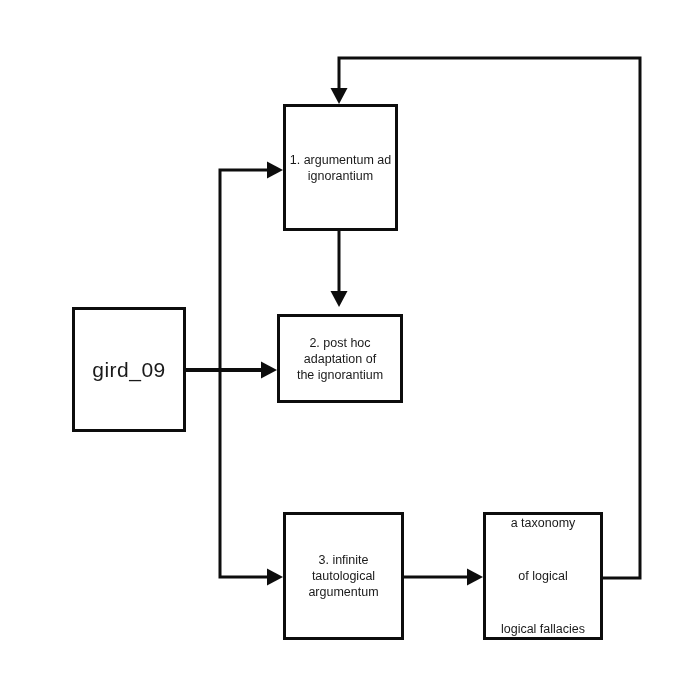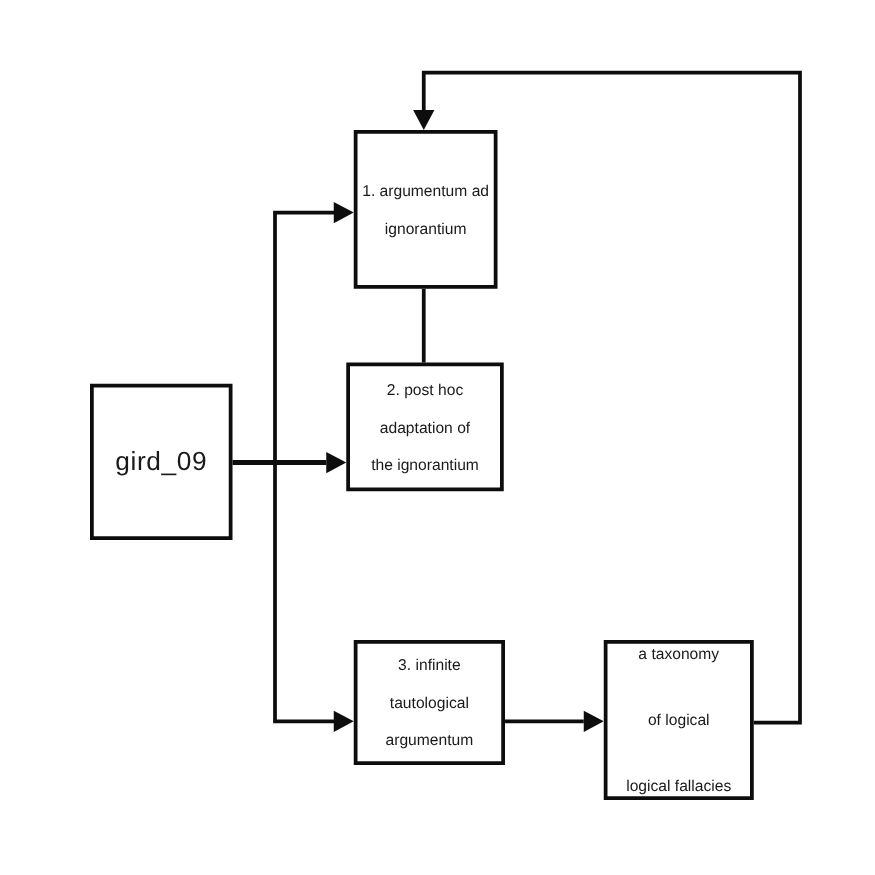--- a/index.html
+++ b/index.html
@@ -31,31 +31,30 @@
     flex-direction: column;
     align-items: center;
     justify-content: center;
     text-align: center;
     color: #1a1a1a;
     z-index: 2;
   }
   .node-small {
     font-size: 12.5px;
     line-height: 16px;
-    gap: 14px;
   }
   .node-source {
     left: 72px;  top: 307px;
     width: 114px; height: 125px;
     font-size: 21px;
     letter-spacing: 0.5px;
   }
   .node-1 { left: 283px; top: 104px; width: 115px; height: 127px; }
-  .node-2 { left: 277px; top: 290px; width: 126px; height: 103px; text-align: right; }
-  .node-3 { left: 283px; top: 512px; width: 121px; height: 100px; text-align: center; }
+  .node-2 { left: 277px; top: 314px; width: 126px; height: 89px; text-align: right; }
+  .node-3 { left: 283px; top: 512px; width: 121px; height: 128px; text-align: center; }
   .node-4 { left: 483px; top: 512px; width: 120px; height: 128px; justify-content: space-between; }
   .node-line { display: block; }
 </style>
 </head>
 <body>
 
 <div class="canvas">
 
   <svg class="connector-layer" viewBox="0 0 700 700">
 

